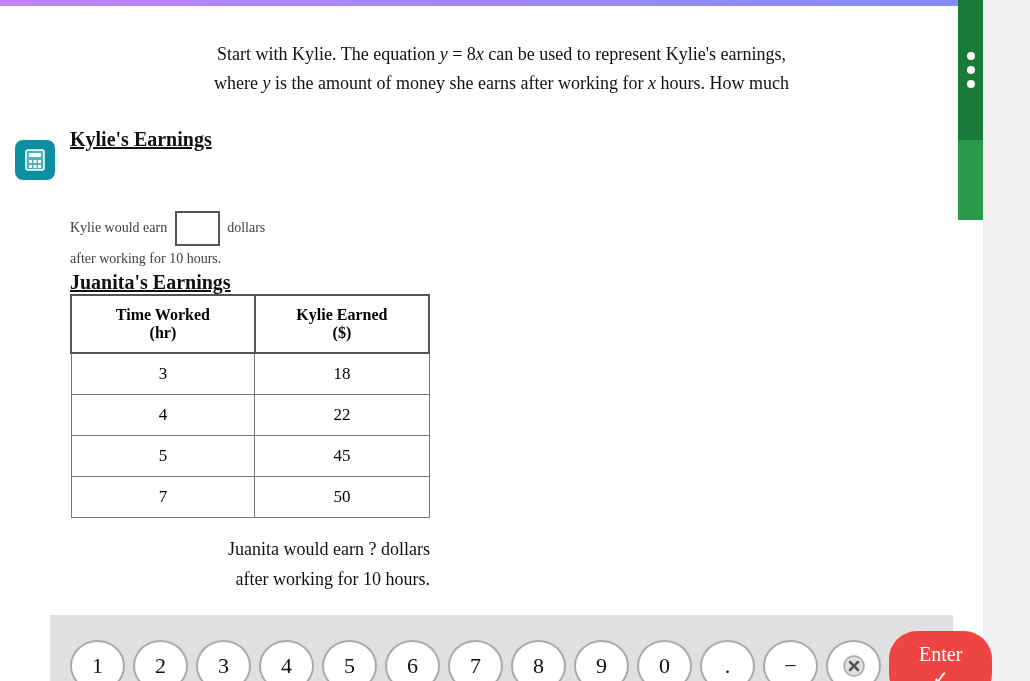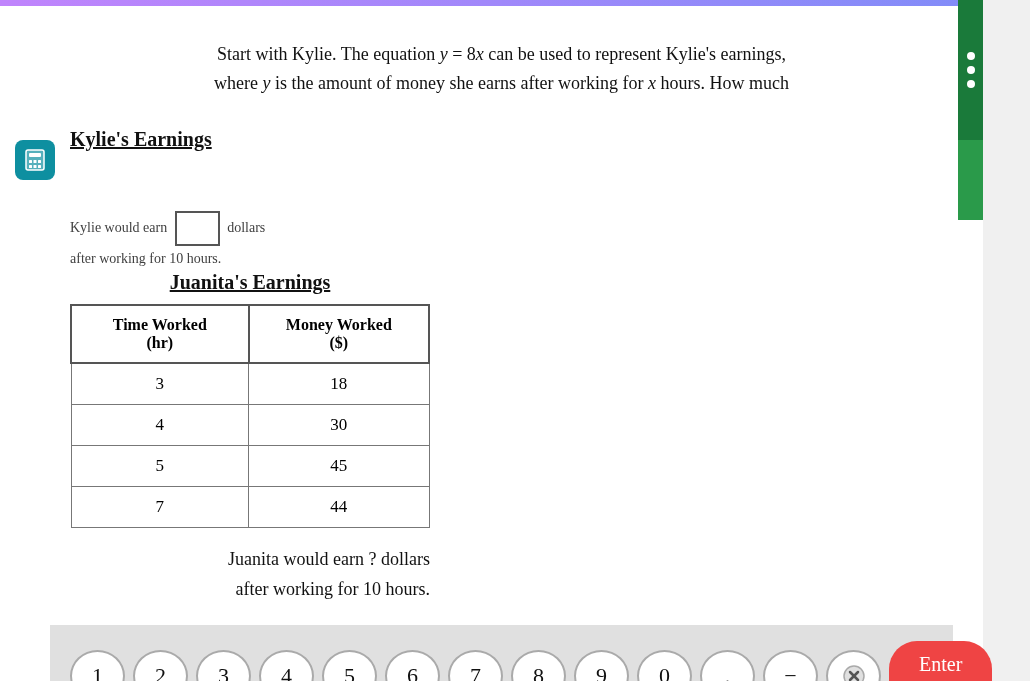--- a/index.html
+++ b/index.html
@@ -121,22 +121,21 @@
     }
 
     .juanita-section {
       flex: 1;
     }
 
     .juanita-title {
       font-size: 20px;
       font-weight: bold;
       text-decoration: underline;
-      text-align: center;
-      margin-bottom: 10px;
+      text-align: left;
       color: #111;
     }
 
     .earnings-table {
       border-collapse: collapse;
       width: 360px;
       margin: 0 auto;
     }
 
     .earnings-table th {
@@ -294,39 +293,39 @@
         <div>after working for 10 hours.</div>
       </div>
     </div>
 
     <div class="juanita-section">
       <div class="juanita-title">Juanita's Earnings</div>
       <table class="earnings-table">
         <thead>
           <tr>
             <th>Time Worked (hr)</th>
-            <th>Money Worked ($)</th>
+            <th>Kylie Earned ($)</th>
           </tr>
         </thead>
         <tbody>
           <tr>
             <td>3</td>
             <td>18</td>
           </tr>
           <tr>
             <td>4</td>
-            <td>30</td>
+            <td>22</td>
           </tr>
           <tr>
             <td>5</td>
             <td>45</td>
           </tr>
           <tr>
             <td>7</td>
-            <td>44</td>
+            <td>50</td>
           </tr>
         </tbody>
       </table>
       <div class="juanita-answer">
         <div>Juanita would earn ? dollars</div>
         <div>after working for 10 hours.</div>
       </div>
     </div>
   </div>
 

